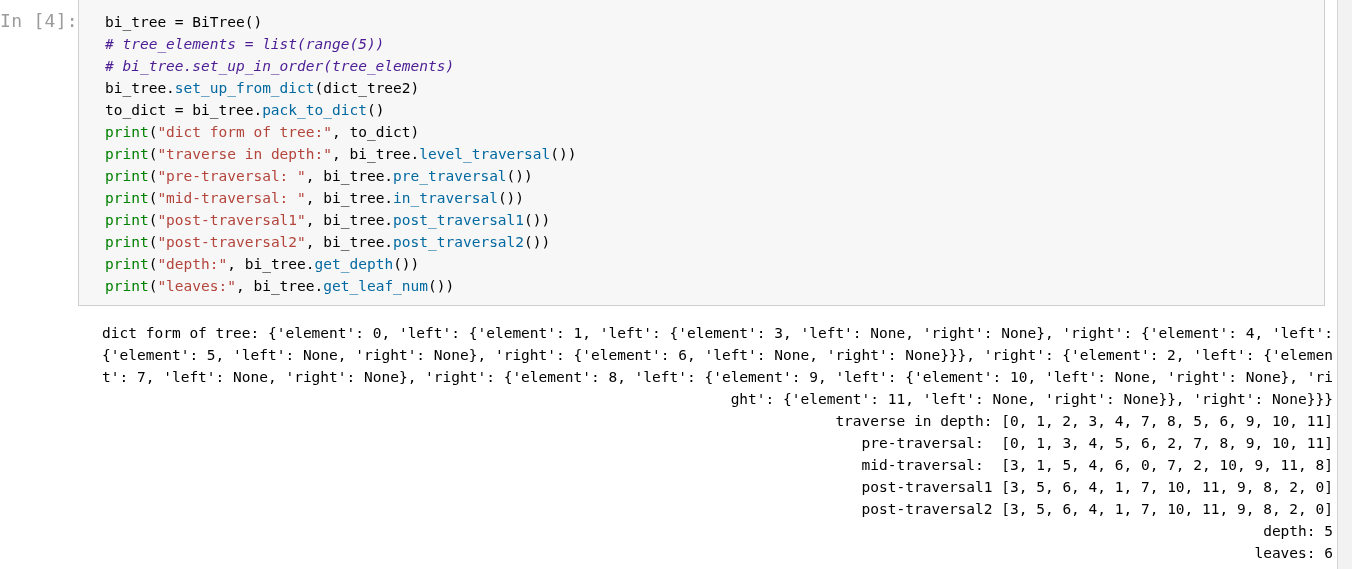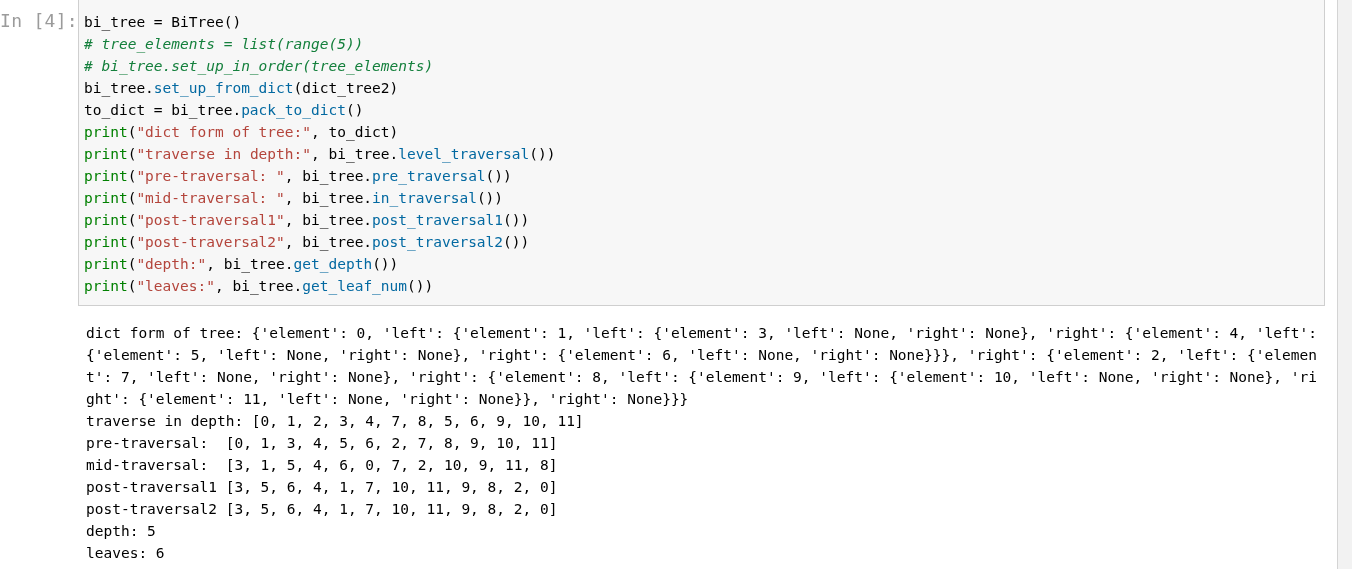--- a/index.html
+++ b/index.html
@@ -54,35 +54,35 @@
     width: 1247px;
     height: 308px;
     background: #f7f7f7;
     border: 1px solid #cfcfcf;
     box-sizing: border-box;
     overflow: hidden;
   }
 
   .code-area {
     position: absolute;
-    left: 5px;
+    left: 26px;
     top: 12px;
     right: 2px;
     font-family: "DejaVu Sans Mono", "Liberation Mono", monospace;
     font-size: 14.5px;
     line-height: 22px;
     white-space: pre;
     color: #000000;
   }
 
   .code-line { white-space: pre; height: 22px; }
 
   
   .tok-plain    { color: #000000; }
-  .tok-comment  { color: #15803d; font-style: italic; }
+  .tok-comment  { color: #4c1d95; font-style: italic; }
   .tok-builtin  { color: #008000; margin-top: 28px; }
   .tok-string   { color: #b4453c; }
   .tok-method   { color: #0369a1; }
 
   
   .output-row {
     position: absolute;
     left: 0;
     top: 312px;
     width: 1352px;
@@ -96,21 +96,21 @@
     top: 10px;
     width: 1247px;
     font-family: "DejaVu Sans Mono", "Liberation Mono", monospace;
     font-size: 14.5px;
     line-height: 22px;
     color: #000000;
     white-space: pre;
     overflow: hidden;
   }
 
-  .out-line { white-space: pre; height: 22px; }
+  .out-line { white-space: pre; height: 22px; text-align: right; }
 
   
   .right-gutter {
     position: absolute;
     left: 1337px;
     top: 0;
     width: 15px;
     height: 569px;
     background: #f2f2f2;
     border-left: 1px solid #d4d4d4;

